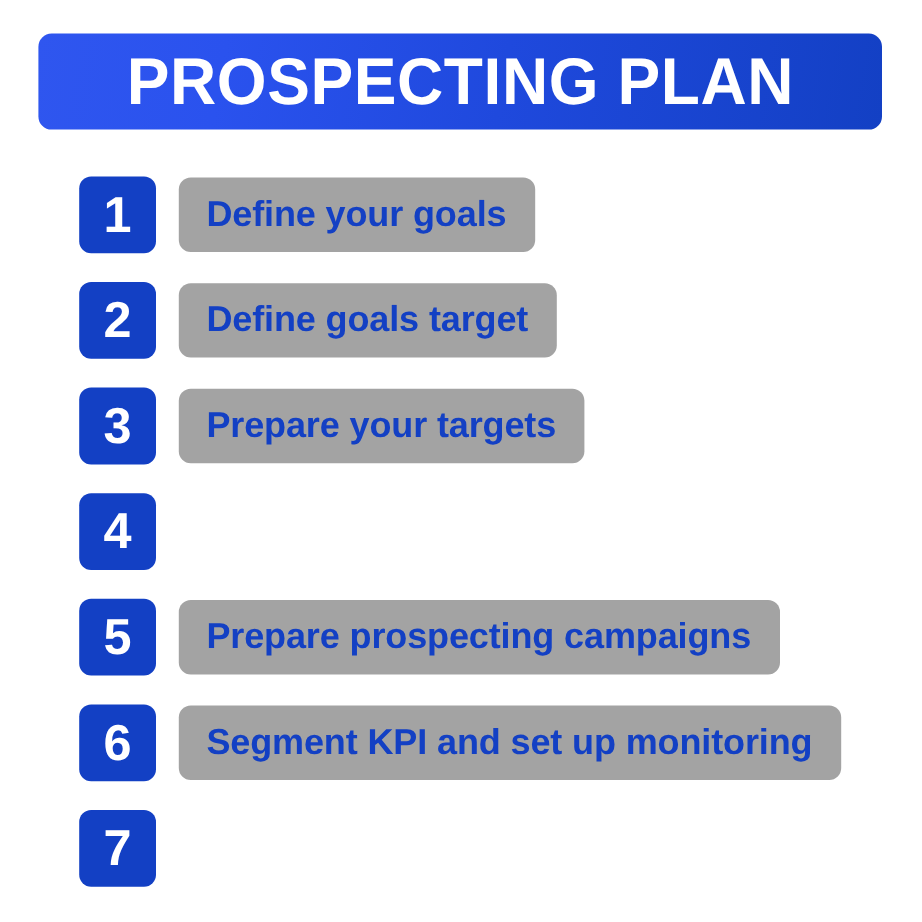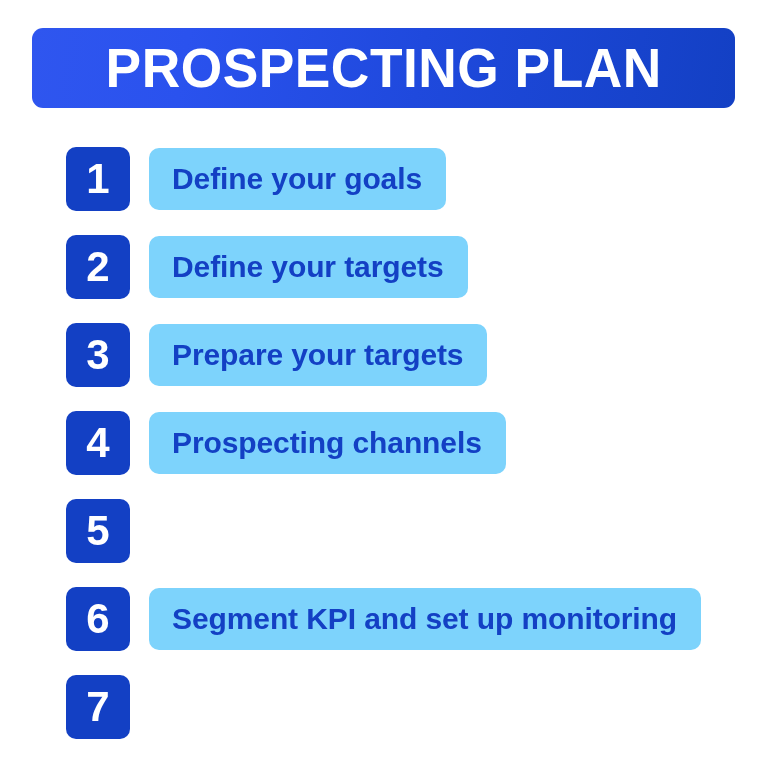--- a/index.html
+++ b/index.html
@@ -80,21 +80,21 @@
     text-align: center;
     box-sizing: border-box;
   }
 
   .step-label {
     position: absolute;
     left: 149px;
     top: 1px;
     height: 62px;
     border-radius: 10px;
-    background: #7dd3fc;
+    background: #a3a3a3;
     color: #1340c4;
     font-family: "Liberation Sans Narrow", "Liberation Sans", sans-serif;
     font-weight: bold;
     font-size: 30px;
     line-height: 62px;
     padding: 0 24px 0 23px;
     white-space: nowrap;
     box-sizing: border-box;
     letter-spacing: -0.1px;
   }
@@ -110,35 +110,35 @@
 
   <div class="steps">
 
     <div class="step-row">
       <div class="step-number">1</div>
       <div class="step-label">Define your goals</div>
     </div>
 
     <div class="step-row">
       <div class="step-number">2</div>
-      <div class="step-label">Define your targets</div>
+      <div class="step-label">Define goals target</div>
     </div>
 
     <div class="step-row">
       <div class="step-number">3</div>
       <div class="step-label">Prepare your targets</div>
     </div>
 
     <div class="step-row">
       <div class="step-number">4</div>
-      <div class="step-label">Prospecting channels</div>
     </div>
 
     <div class="step-row">
       <div class="step-number">5</div>
+      <div class="step-label">Prepare prospecting campaigns</div>
     </div>
 
     <div class="step-row">
       <div class="step-number">6</div>
       <div class="step-label">Segment KPI and set up monitoring</div>
     </div>
 
     <div class="step-row">
       <div class="step-number">7</div>
     </div>

